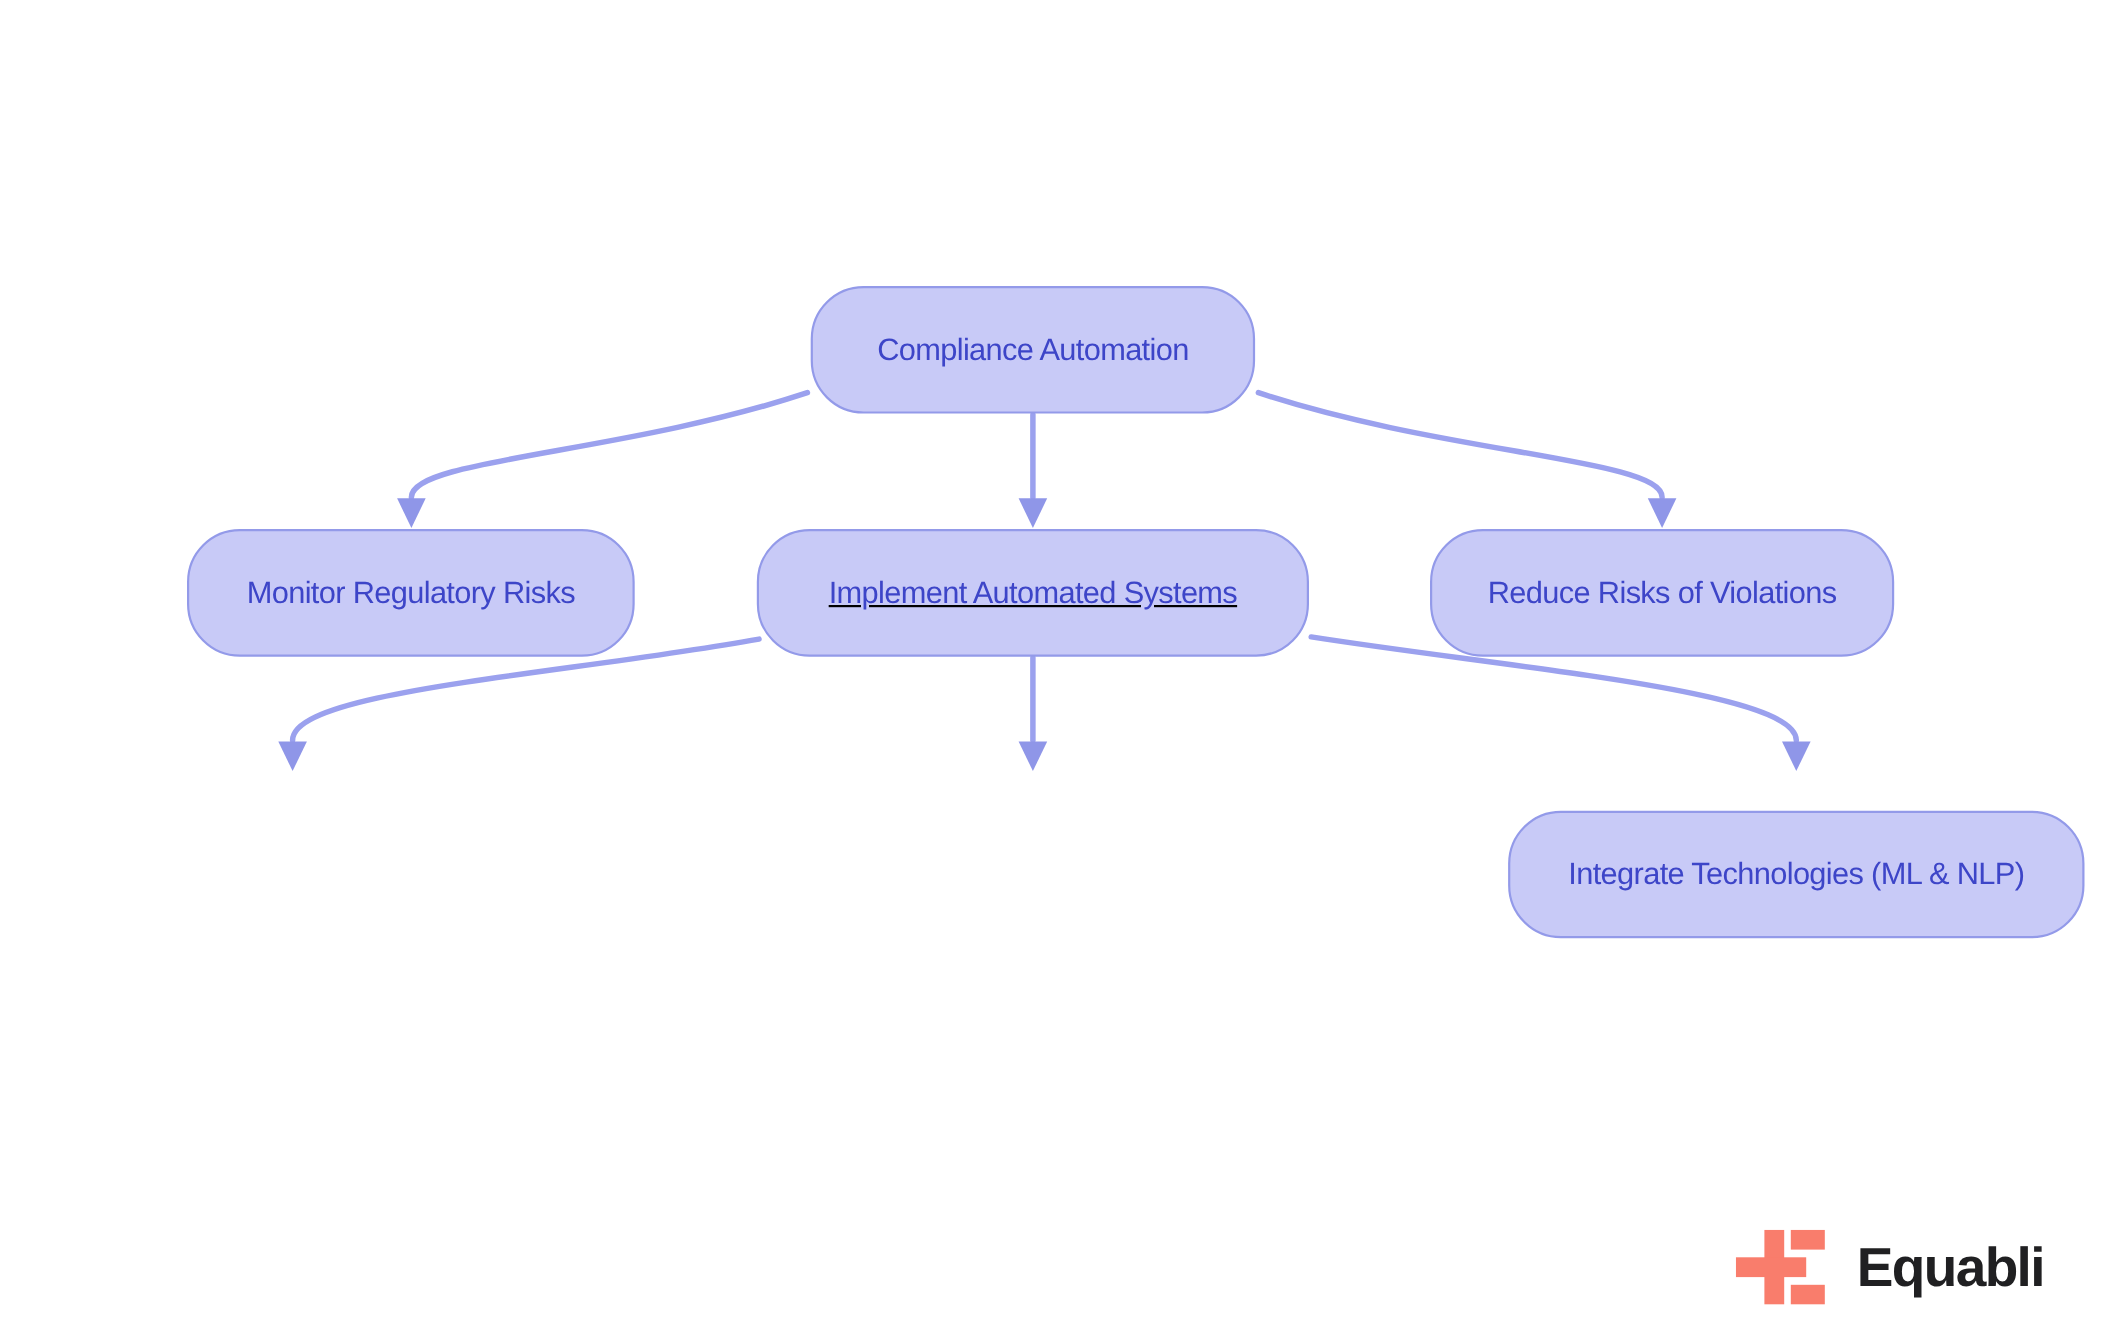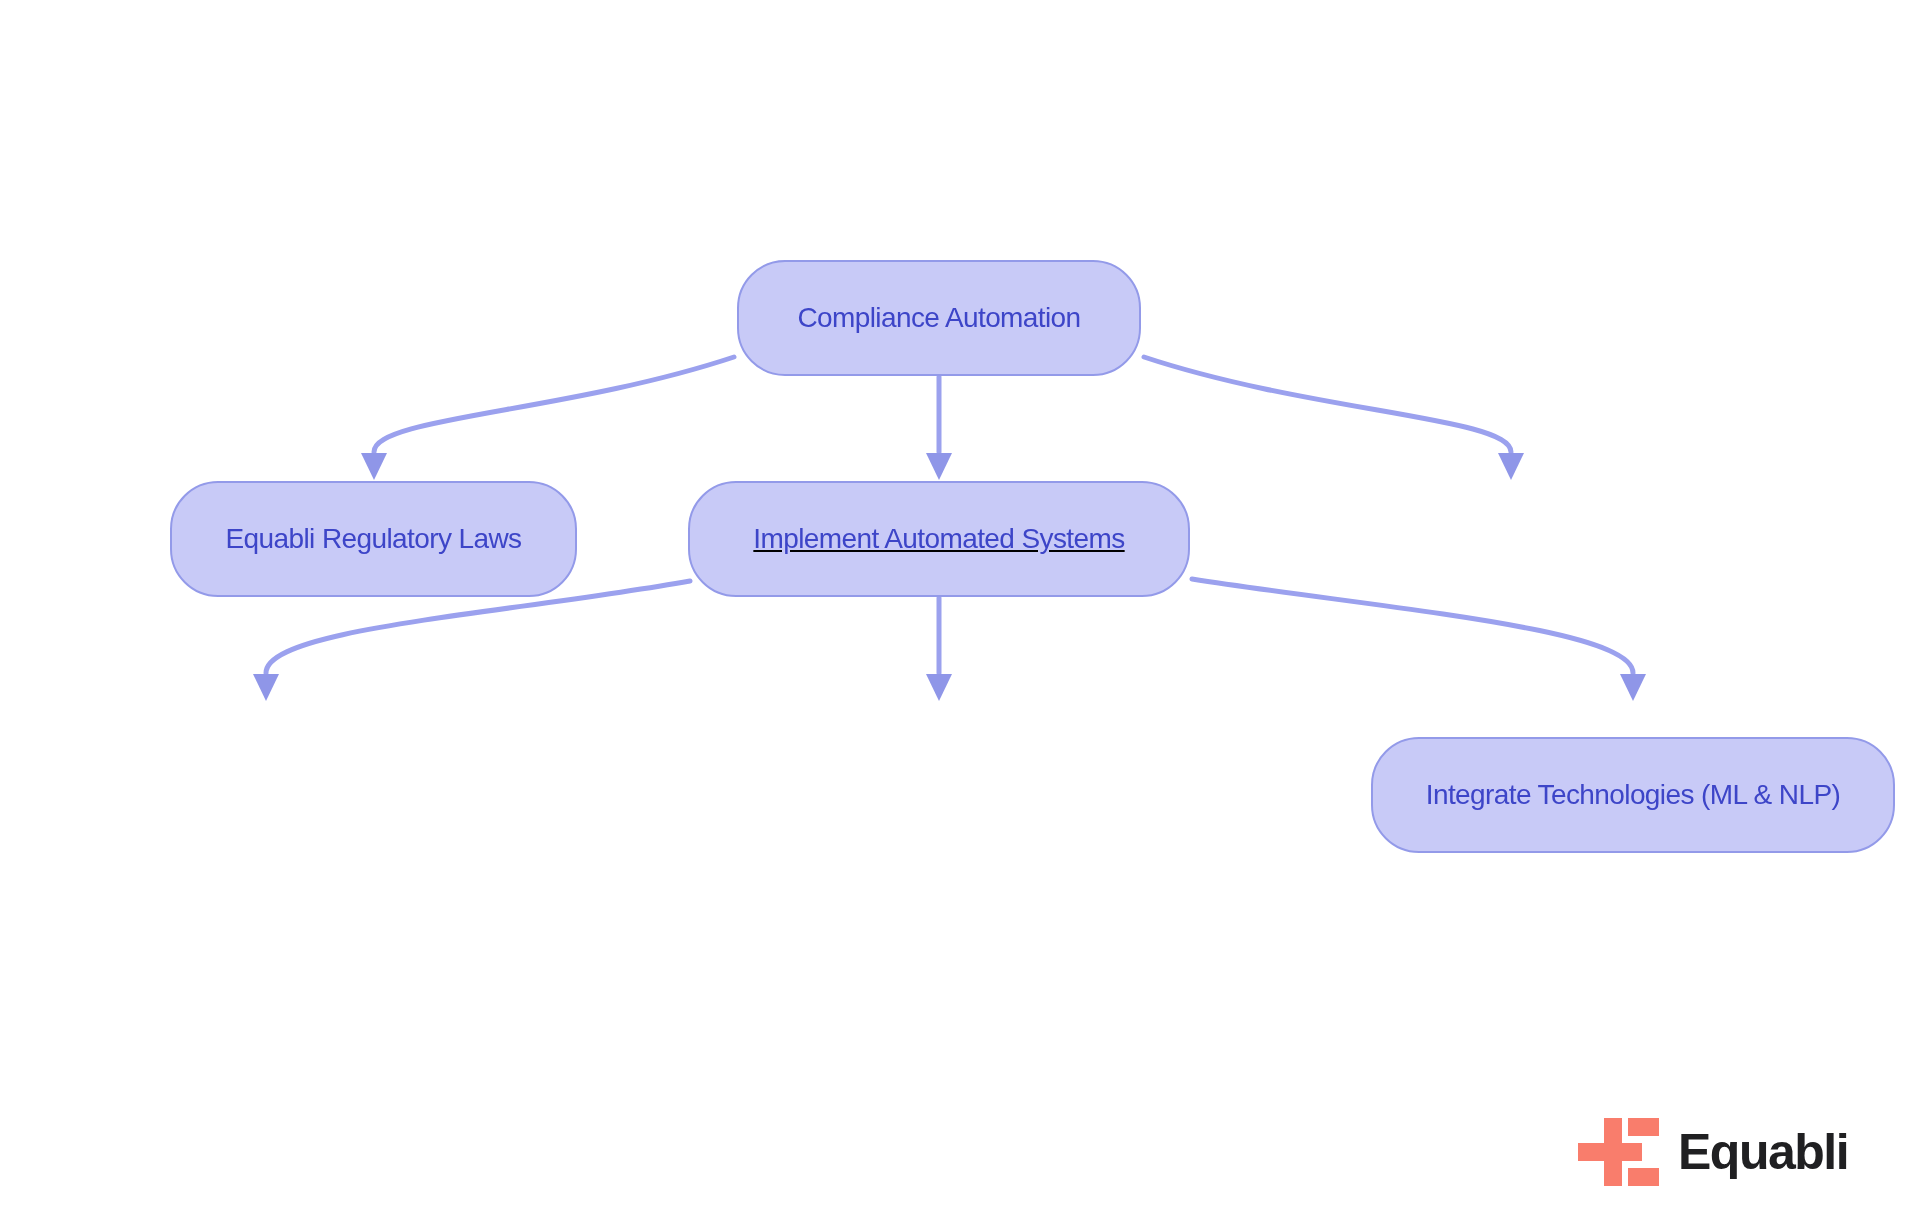--- a/index.html
+++ b/index.html
@@ -50,21 +50,21 @@
     line-height: 1.2;
     white-space: nowrap;
   }
   .logo {
     position: absolute;
     left: 1578px;
     top: 1118px;
     z-index: 1;
     display: flex;
     align-items: center;
-    gap: 19px;
+    gap: 29px;
   }
   .logo-mark rect {
     fill: var(--logo-accent, #f97d6c);
   }
   .logo-word {
     color: var(--logo-text, #202022);
     font-size: 50px;
     font-weight: 700;
     letter-spacing: -1.5px;
     line-height: 1;
@@ -94,27 +94,30 @@
 
     <path class="edge-path" d="M 1192 579 C 1377 608, 1633 628, 1633 673"></path>
     <polygon class="arrow-head" points="1620,674 1646,674 1633,701"></polygon>
   </svg>
 
   <div class="node" style="left:737px; top:260px; width:404px; height:116px;">
     <span class="node-label">Compliance Automation</span>
   </div>
 
   <div class="node" style="left:170px; top:481px; width:407px; height:116px;">
-    <span class="node-label">Equabli Regulatory Laws</span>
+    <span class="node-label">Monitor Regulatory Risks</span>
   </div>
 
   <div class="node" style="left:688px; top:481px; width:502px; height:116px;text-decoration:underline;">
     <span class="node-label">Implement Automated Systems</span>
   </div>
 
+  <div class="node" style="left:1300px; top:481px; width:422px; height:116px;">
+    <span class="node-label">Reduce Risks of Violations</span>
+  </div>
 
 
 
   <div class="node" style="left:1371px; top:737px; width:524px; height:116px;">
     <span class="node-label">Integrate Technologies (ML &amp; NLP)</span>
   </div>
 
   <div class="logo">
     <svg class="logo-mark" width="81" height="68" viewBox="0 0 81 68">
       <rect x="26" y="0" width="18" height="68"></rect>

